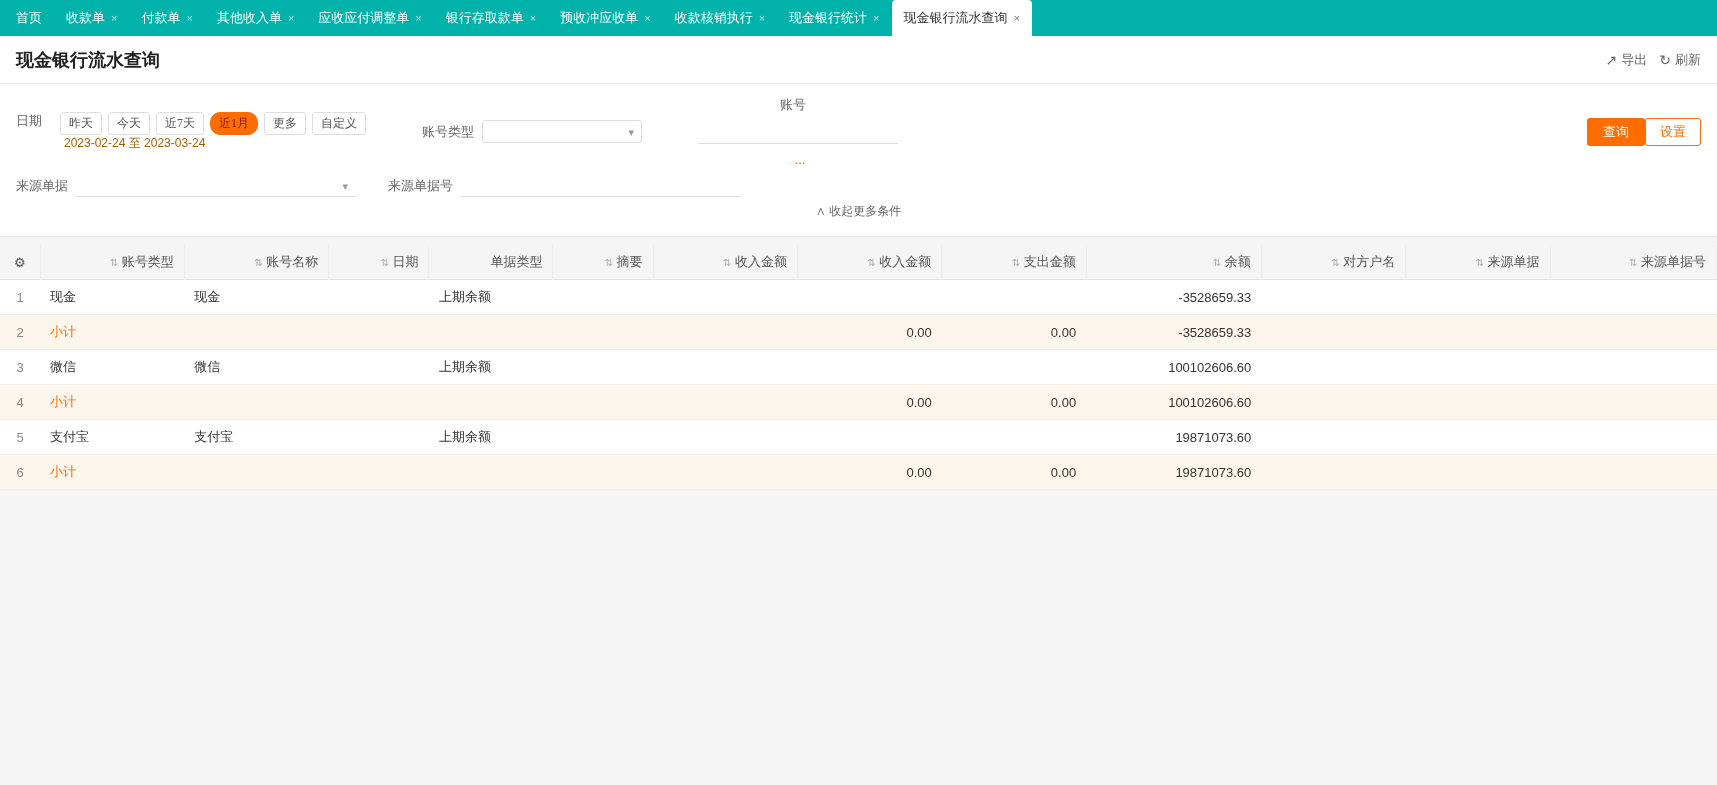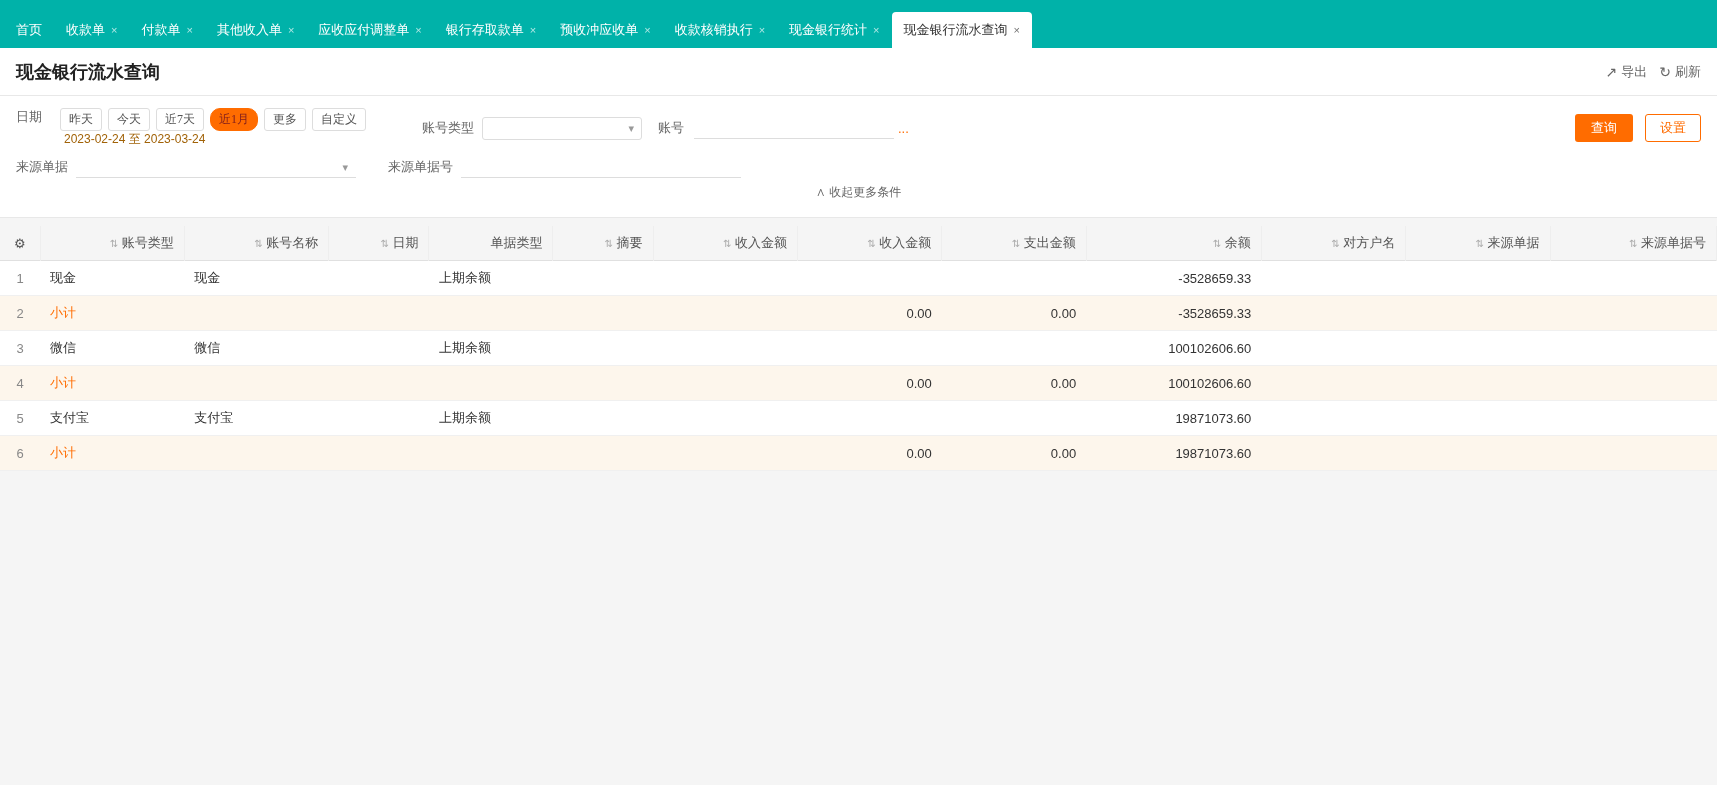--- a/index.html
+++ b/index.html
@@ -2,22 +2,22 @@
 <html><head>
   <meta charset="utf-8">
   <style>
     * { box-sizing: border-box; margin: 0; padding: 0; }
     body { font-family: 'Microsoft YaHei', Arial, sans-serif; font-size: 13px; background: #f5f5f5; color: #333; }
 
     
     .top-nav {
       background: #00b2a9;
       display: flex;
-      align-items: flex-end;
-      height: 48px;
+      align-items: flex-start;
+      height: 36px;
       padding: 0 4px;
       overflow: hidden;
     }
     .nav-item {
       color: #fff;
       padding: 0 12px;
       height: 36px;
       line-height: 36px;
       cursor: pointer;
       white-space: nowrap;
@@ -349,27 +349,27 @@
       <div class="select-wrapper">
         <select class="filter-select">
           <option value=""></option>
           <option value="现金">现金</option>
           <option value="微信">微信</option>
           <option value="支付宝">支付宝</option>
         </select>
       </div>
     </div>
 
-    <div style="display:flex;align-items:center;">
+    <div style="display:flex;align-items:center;gap:8px;margin-left:40px;flex-direction:column;">
       <span class="filter-label">账号</span>
       <input class="account-input" type="text" style="">
       <span class="more-btn">...</span>
     </div>
 
-    <div style="margin-left:auto;display:flex;gap:12px;">
+    <div style="margin-left:auto;display:flex;gap:0;">
       <button class="query-btn">查询</button>
       <button class="settings-btn">设置</button>
     </div>
   </div>
 
   <div class="source-row">
     <div class="source-group">
       <span class="filter-label">来源单据</span>
       <div class="source-select-wrapper">
         <select class="source-select">

